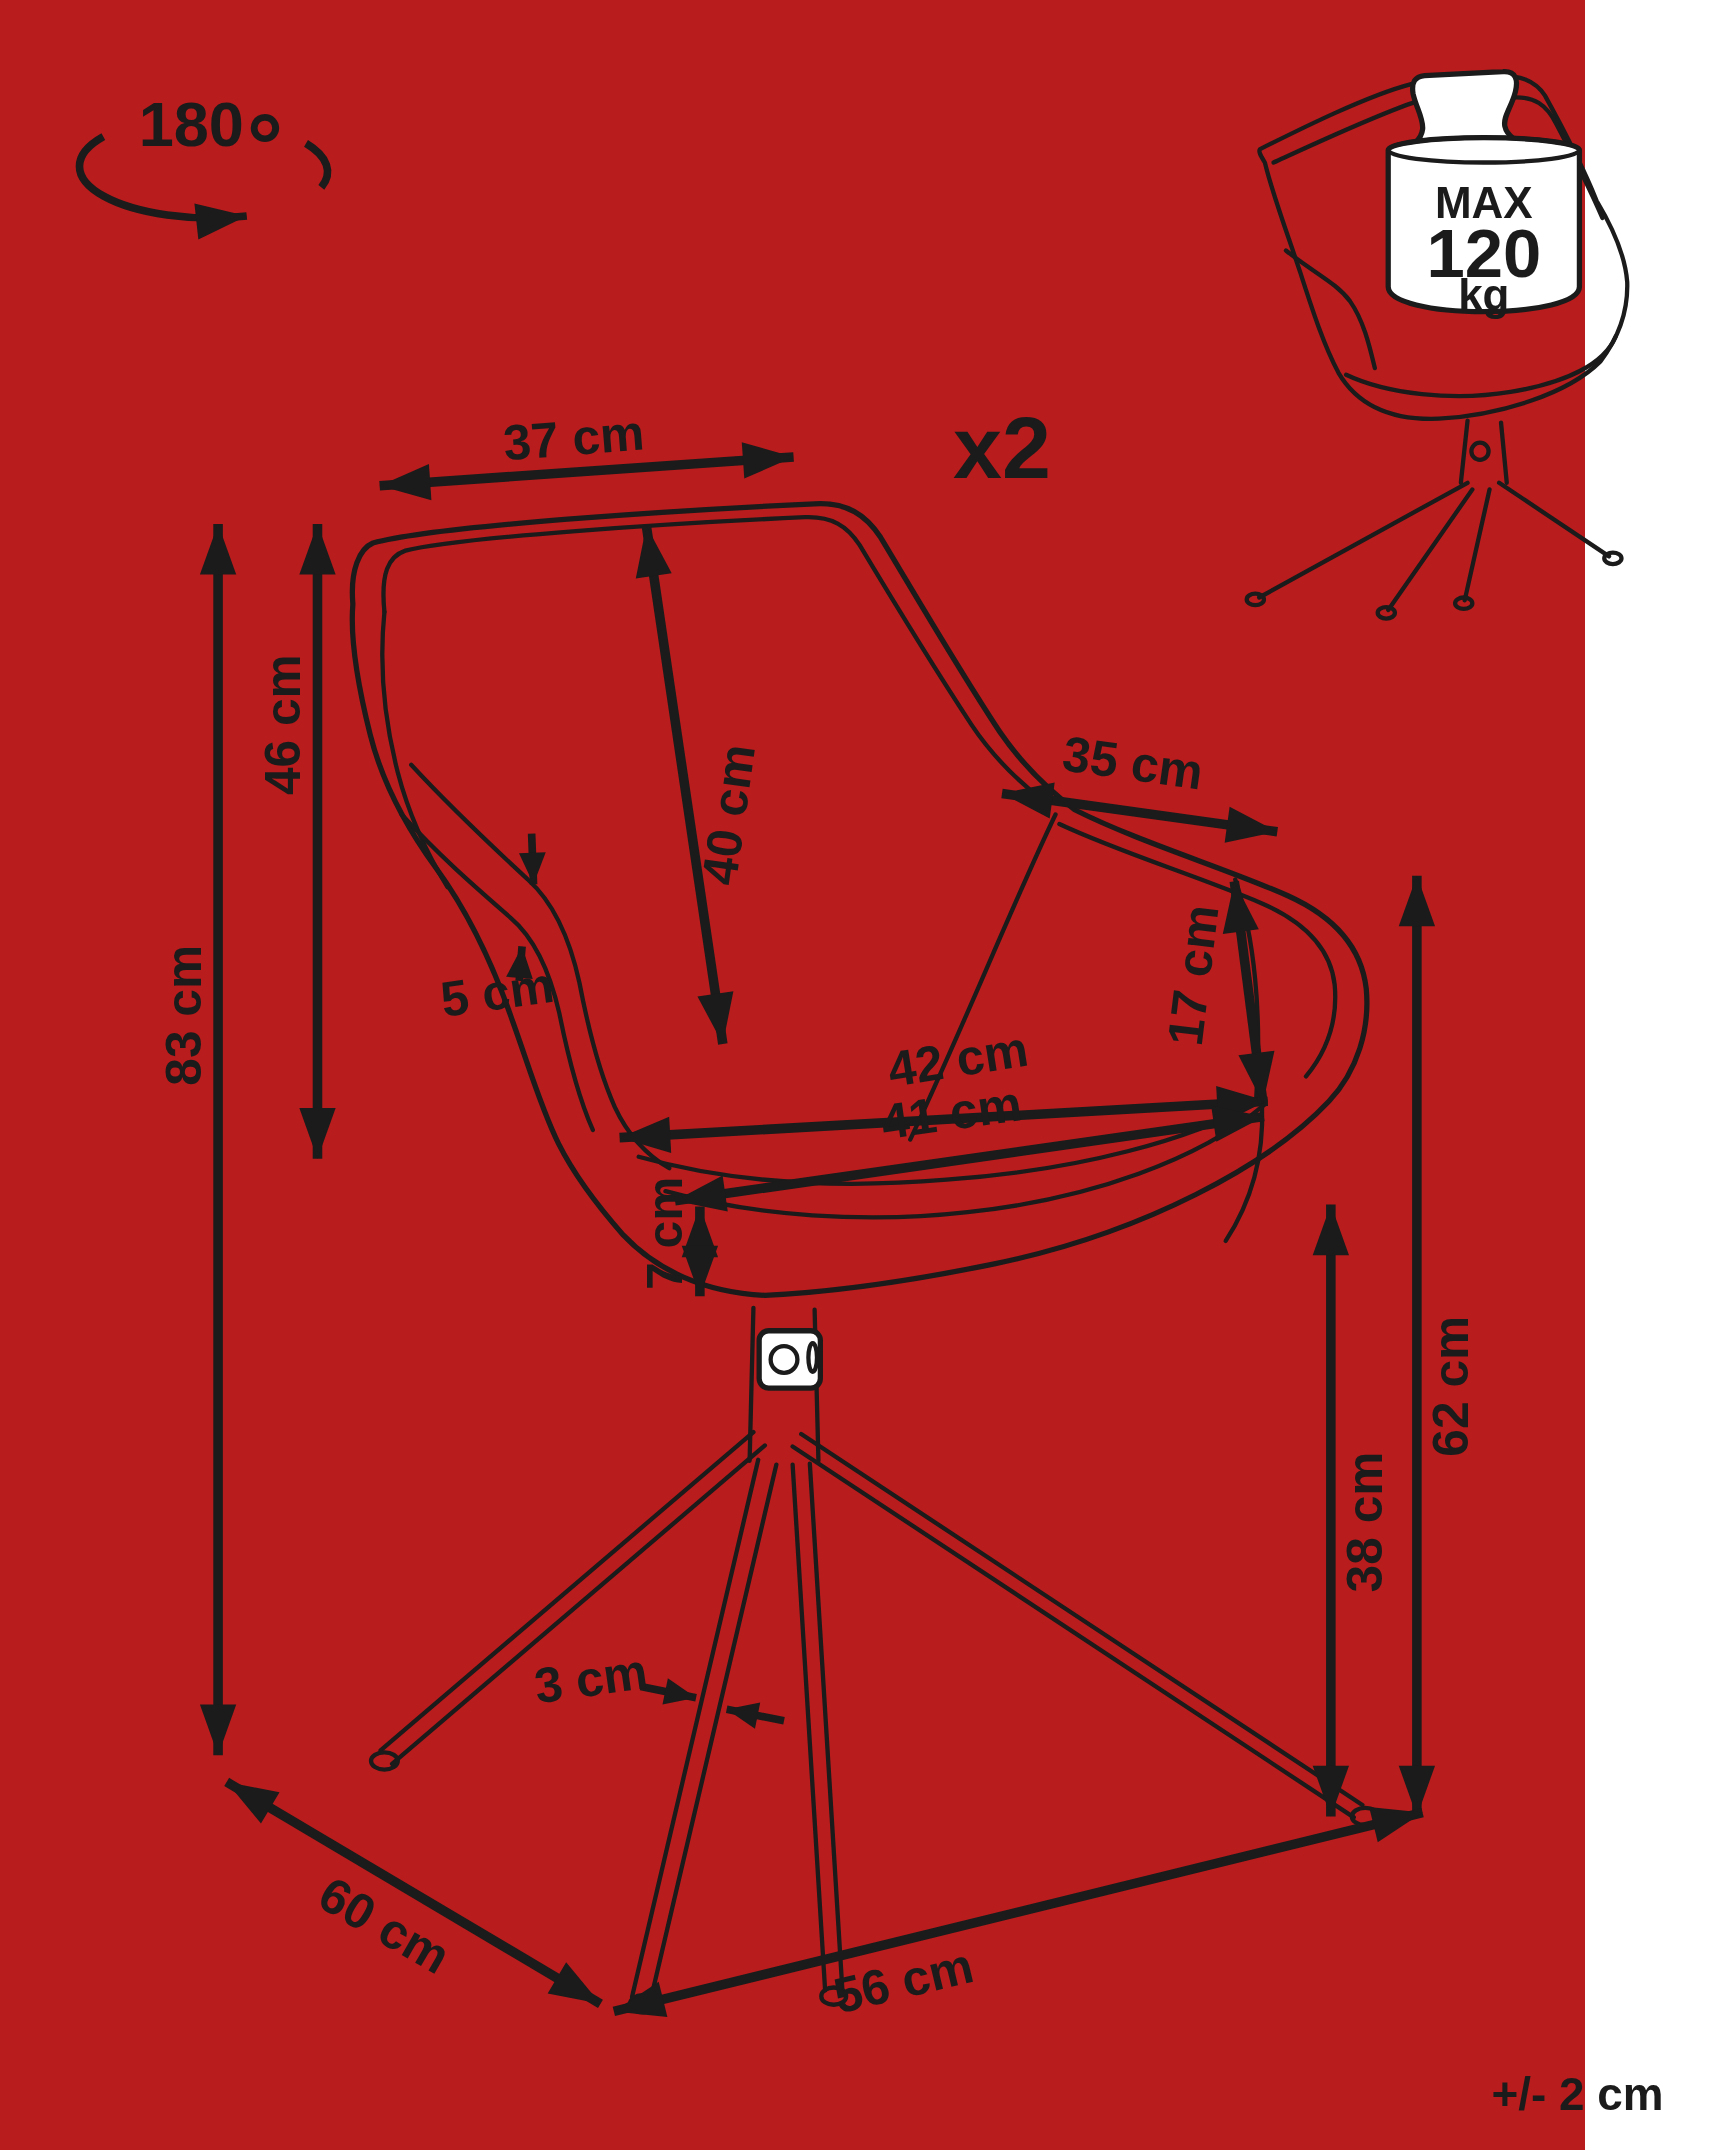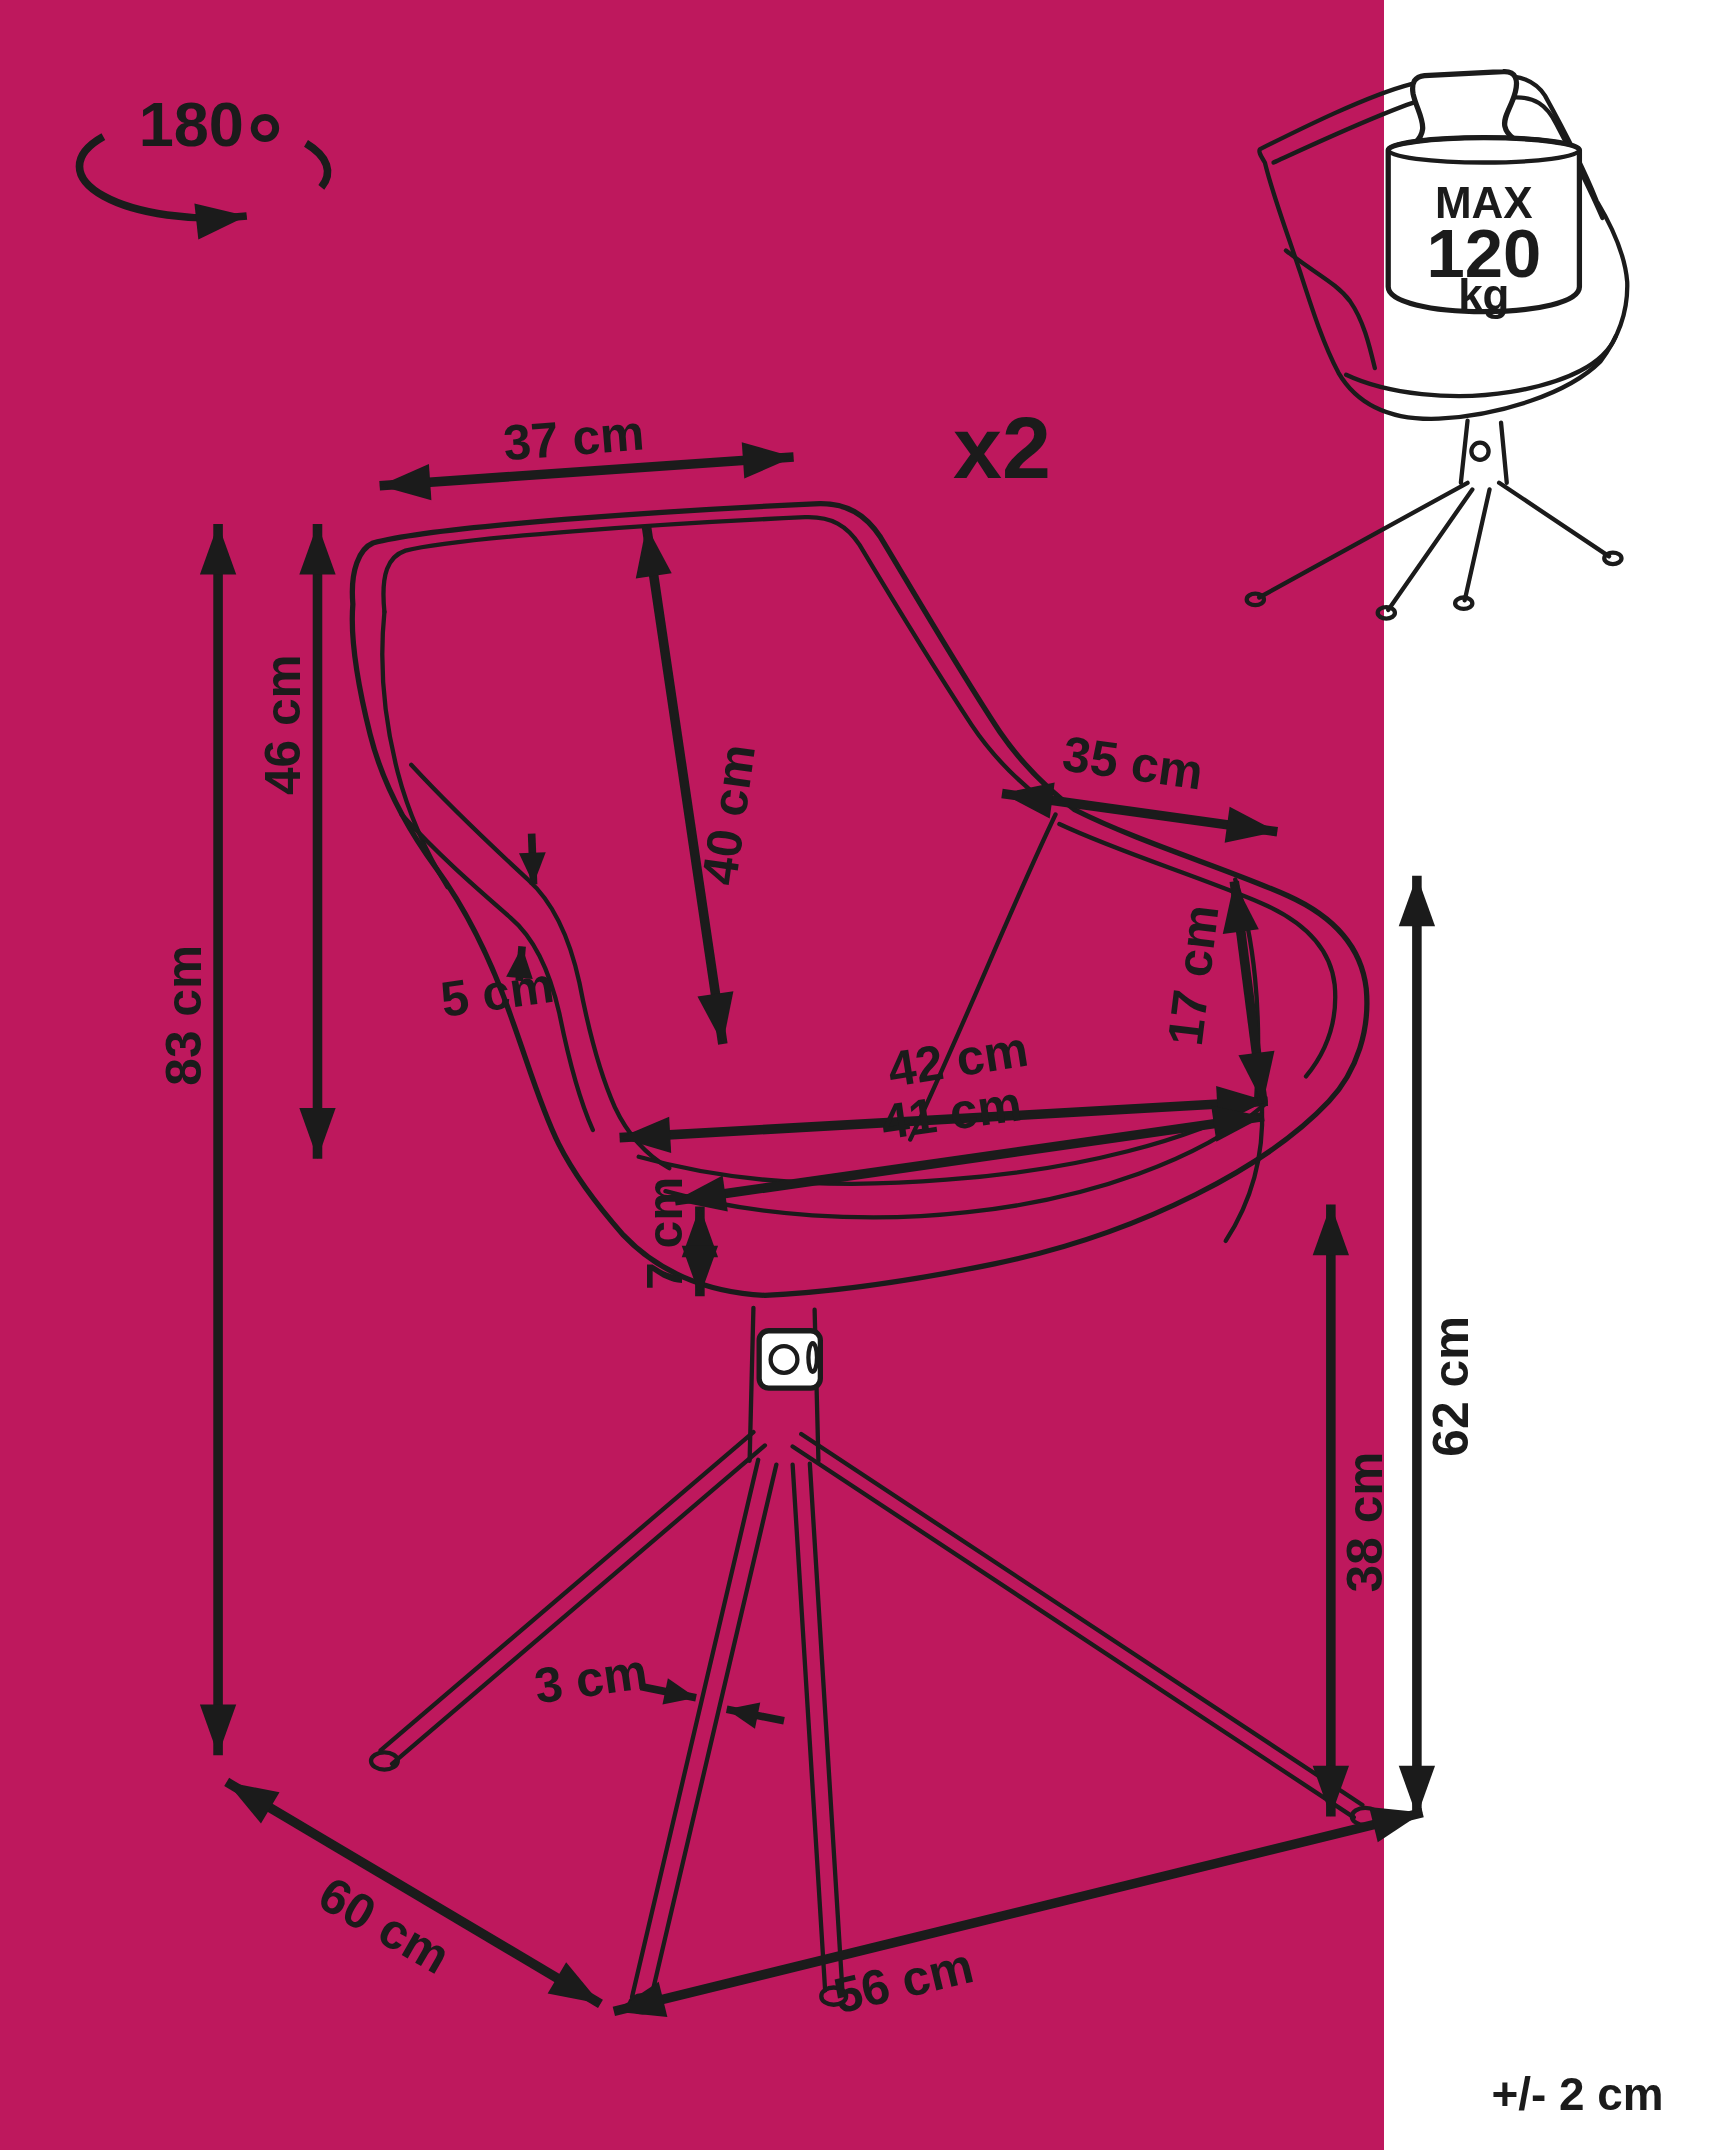--- a/index.html
+++ b/index.html
@@ -1,16 +1,16 @@
 <!DOCTYPE html>
 <html><head>
 <meta charset="utf-8">
 <style>
   html,body{margin:0;padding:0;background:#ffffff;}
-  .stage{width:1384px;height:2151px;position:relative;background:#be185d;}
+  .stage{width:1585px;height:2151px;position:relative;background:#b91c1c;}
   svg{display:block;}
   .outline{fill:none;stroke:#1b1b1b;stroke-width:5.5;stroke-linecap:round;stroke-linejoin:round;}
   .inner{fill:none;stroke:#1b1b1b;stroke-width:4.5;stroke-linecap:round;stroke-linejoin:round;}
   .whitefill{fill:#ffffff;stroke:#1b1b1b;stroke-width:5.5;stroke-linejoin:round;}
   .dimline{stroke:#1b1b1b;stroke-width:10;fill:none;stroke-linecap:butt;}
   .dimline-s{stroke:#1b1b1b;stroke-width:8;fill:none;stroke-linecap:butt;}
   text{dominant-baseline:central;}
   .dim{font:700 52px "Liberation Sans","DejaVu Sans",sans-serif;fill:#1b1b1b;text-anchor:middle;}
   .qty{font:700 92px "Liberation Sans","DejaVu Sans",sans-serif;fill:#1b1b1b;text-anchor:middle;}
   .rot{font:700 66px "Liberation Sans","DejaVu Sans",sans-serif;fill:#1b1b1b;text-anchor:middle;}

